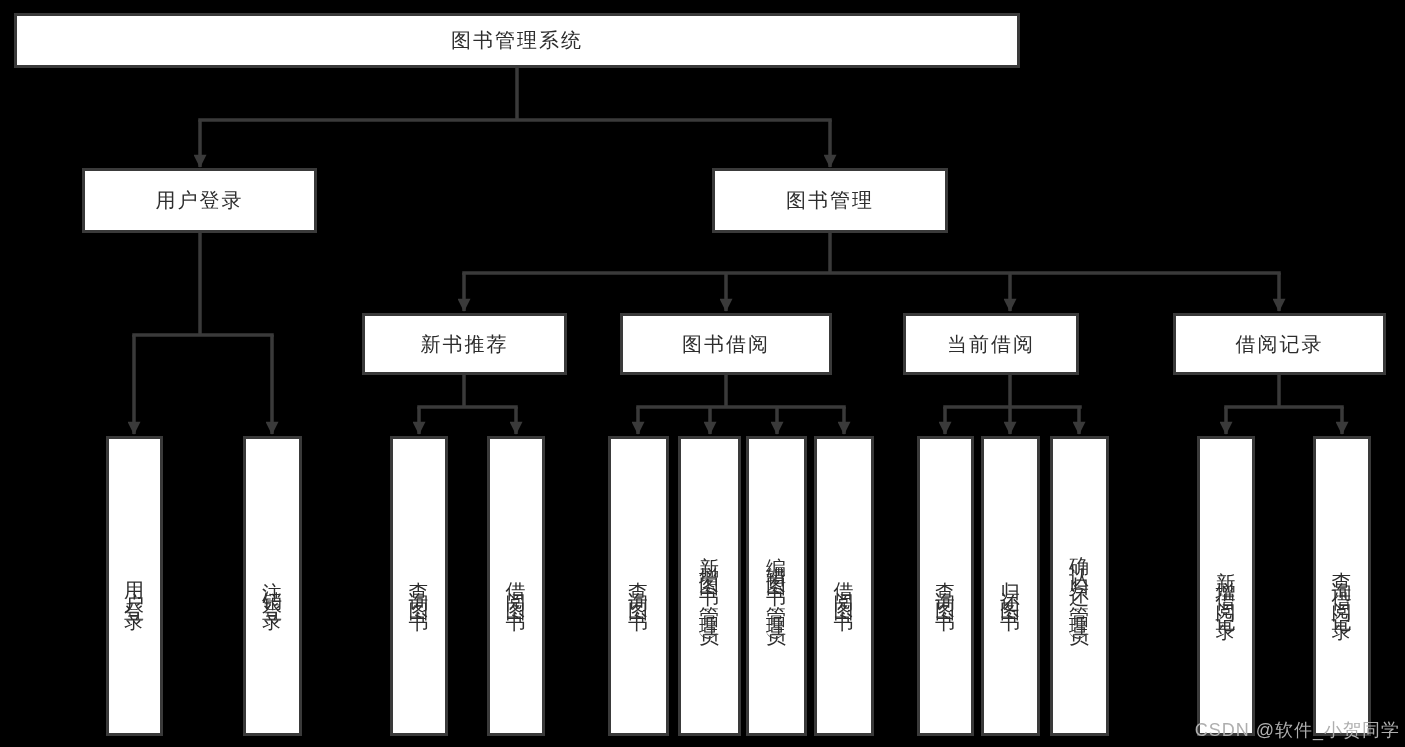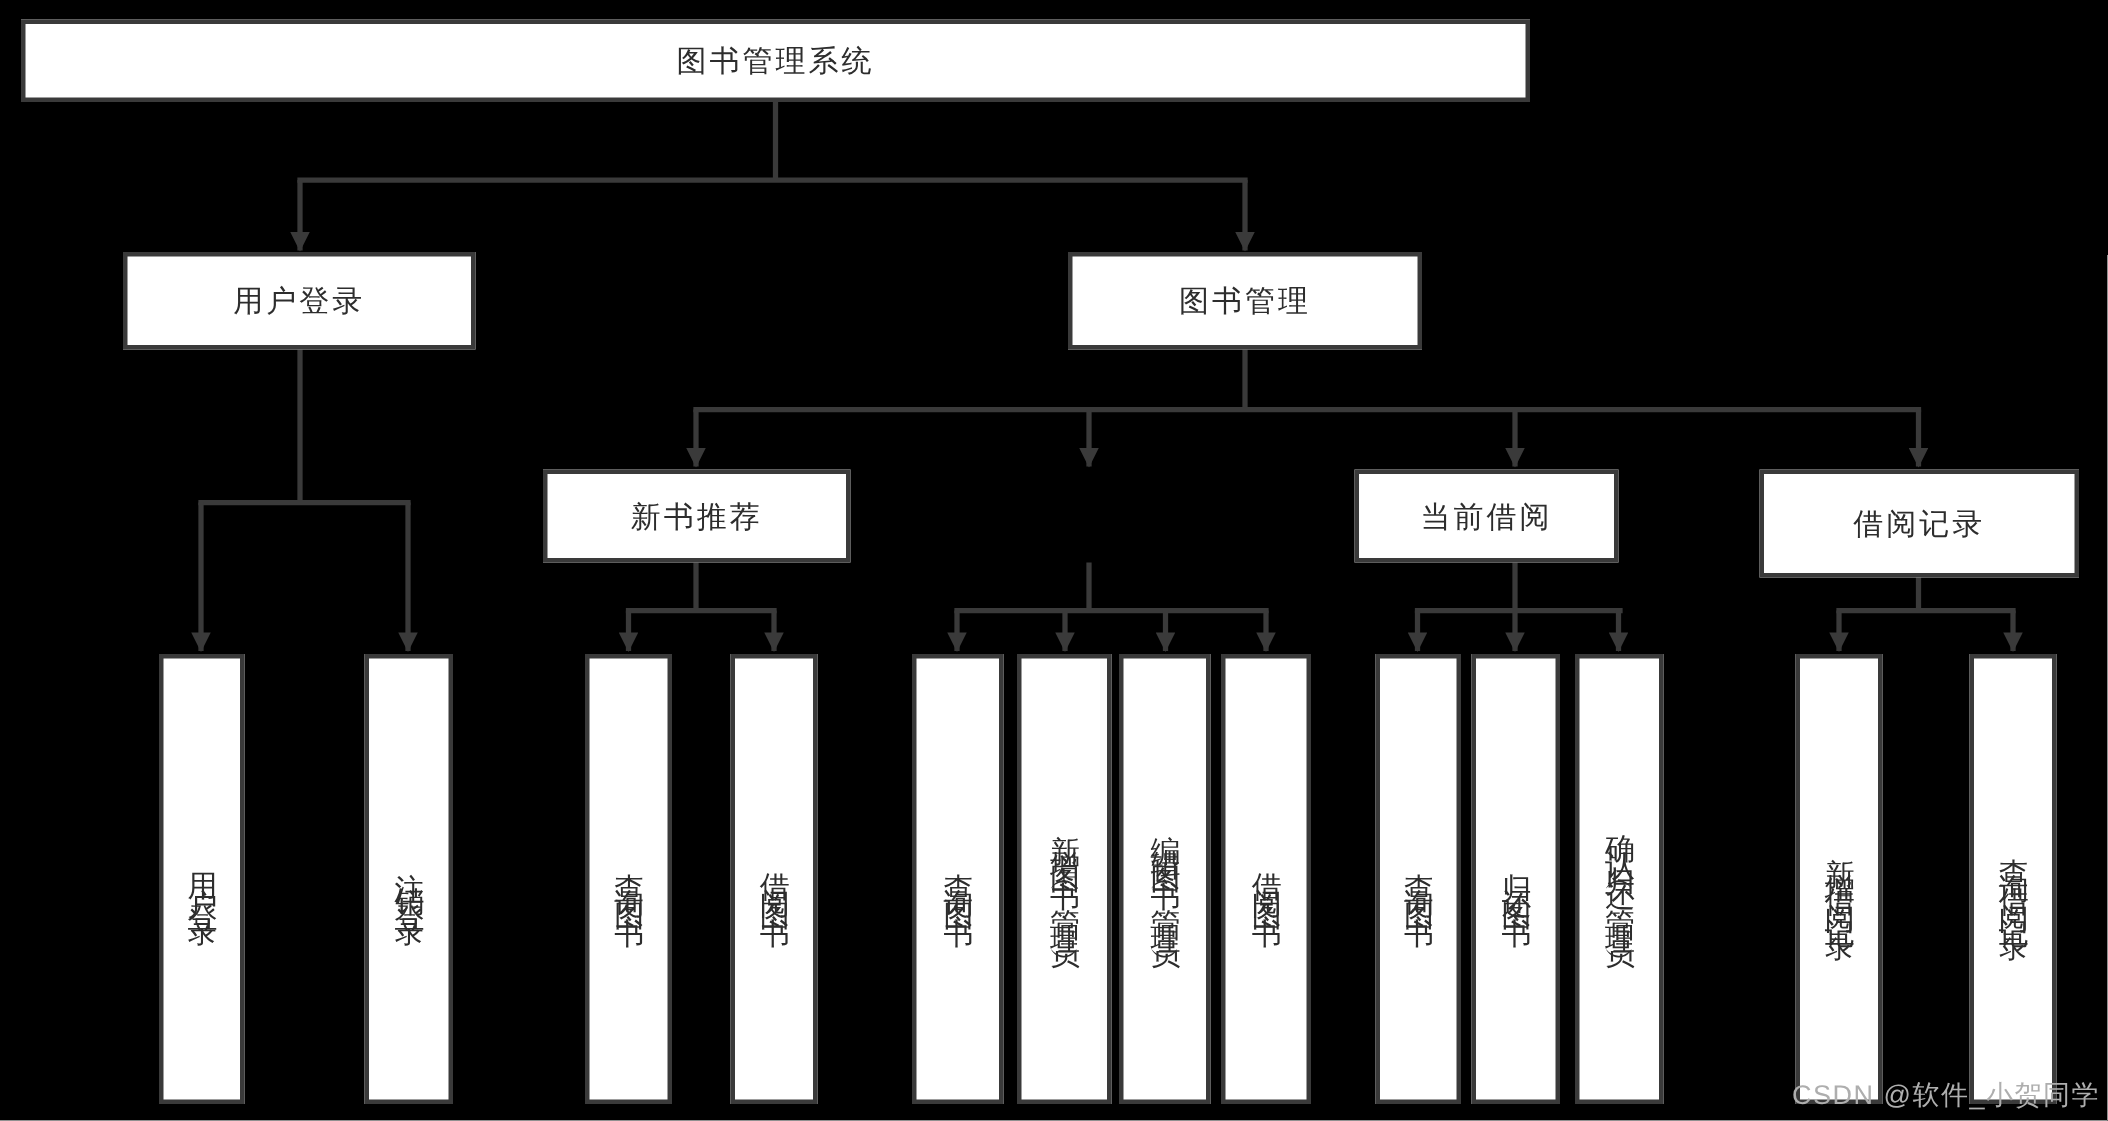--- a/index.html
+++ b/index.html
@@ -109,22 +109,23 @@
       <path d="M1342,407 V434" marker-end="url(#arw)"></path>
     </g>
   </svg>
 
   <div class="box h-label" style="left:14px; top:13px; width:1006px; height:55px;">图书管理系统</div>
 
   <div class="box h-label" style="left:82px; top:168px; width:235px; height:65px;">用户登录</div>
   <div class="box h-label" style="left:712px; top:168px; width:236px; height:65px;">图书管理</div>
 
   <div class="box h-label" style="left:362px; top:313px; width:205px; height:62px;">新书推荐</div>
+  <div class="box h-label" style="left:620px; top:313px; width:212px; height:62px;">图书借阅</div>
   <div class="box h-label" style="left:903px; top:313px; width:176px; height:62px;">当前借阅</div>
-  <div class="box h-label" style="left:1173px; top:313px; width:213px; height:72px;text-align:right;">借阅记录</div>
+  <div class="box h-label" style="left:1173px; top:313px; width:213px; height:62px;text-align:right;">借阅记录</div>
 
   <div class="box v-label" style="left:106px; top:436px; width:57px; height:300px;">用户登录</div>
   <div class="box v-label" style="left:243px; top:436px; width:59px; height:300px;">注销登录</div>
 
   <div class="box v-label" style="left:390px; top:436px; width:58px; height:300px;">查询图书</div>
   <div class="box v-label" style="left:487px; top:436px; width:58px; height:300px;">借阅图书</div>
 
   <div class="box v-label" style="left:608px; top:436px; width:61px; height:300px;">查询图书</div>
   <div class="box v-label" style="left:678px; top:436px; width:63px; height:300px;">新增图书（管理员）</div>
   <div class="box v-label" style="left:746px; top:436px; width:61px; height:300px;">编辑图书（管理员）</div>

